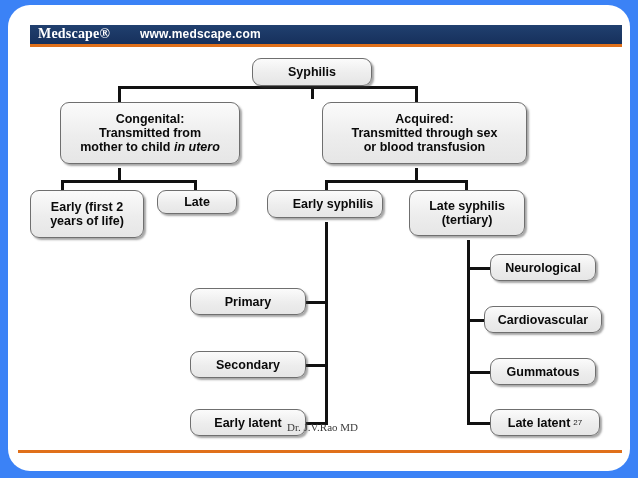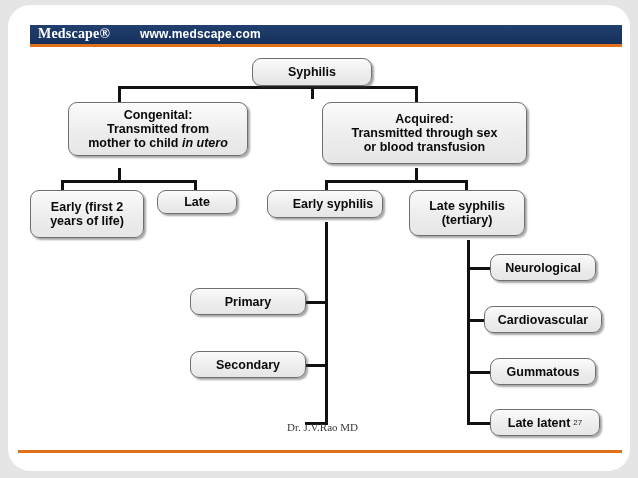--- a/index.html
+++ b/index.html
@@ -4,21 +4,21 @@
 <style>
   html, body {
     margin: 0;
     padding: 0;
     background: #ffffff;
   }
   #slide {
     position: relative;
     width: 638px;
     height: 478px;
-    background: #e5e5e5;
+    background: #3b82f6;
     overflow: hidden;
     font-family: "Liberation Sans", sans-serif;
   }
   
   #card {
     position: absolute;
     left: 8px;
     top: 5px;
     width: 622px;
     height: 466px;
@@ -175,21 +175,21 @@
   <div class="line v" style="left:467px; top:240px; height:185px;"></div>
   <div class="line h" style="left:467px; top:267px; width:25px;"></div>
   <div class="line h" style="left:467px; top:319px; width:25px;"></div>
   <div class="line h" style="left:467px; top:371px; width:25px;"></div>
   <div class="line h" style="left:467px; top:422px; width:25px;"></div>
 
   <div class="node" style="left:252px; top:58px; width:120px; height:28px;">
     <span class="t">Syphilis</span>
   </div>
 
-  <div class="node" style="left:60px; top:102px; width:180px; height:54px; flex-direction:column;margin-left:8px;">
+  <div class="node" style="left:60px; top:102px; width:180px; height:62px; flex-direction:column;">
     <span class="t">Congenital:</span>
     <span class="t">Transmitted from</span>
     <span class="t"><span>mother to child </span><i>in utero</i></span>
   </div>
 
   <div class="node" style="left:322px; top:102px; width:205px; height:62px; flex-direction:column;">
     <span class="t">Acquired:</span>
     <span class="t">Transmitted through sex</span>
     <span class="t">or blood transfusion</span>
   </div>
@@ -213,20 +213,23 @@
   </div>
 
   <div class="node" style="left:190px; top:288px; width:116px; height:27px;">
     <span class="t">Primary</span>
   </div>
 
   <div class="node" style="left:190px; top:351px; width:116px; height:27px;">
     <span class="t">Secondary</span>
   </div>
 
+  <div class="node" style="left:190px; top:409px; width:116px; height:27px;">
+    <span class="t">Early latent</span>
+  </div>
 
   <div class="node" style="left:490px; top:254px; width:106px; height:27px;">
     <span class="t">Neurological</span>
   </div>
 
   <div class="node" style="left:484px; top:306px; width:118px; height:27px;">
     <span class="t">Cardiovascular</span>
   </div>
 
   <div class="node" style="left:490px; top:358px; width:106px; height:27px;">

